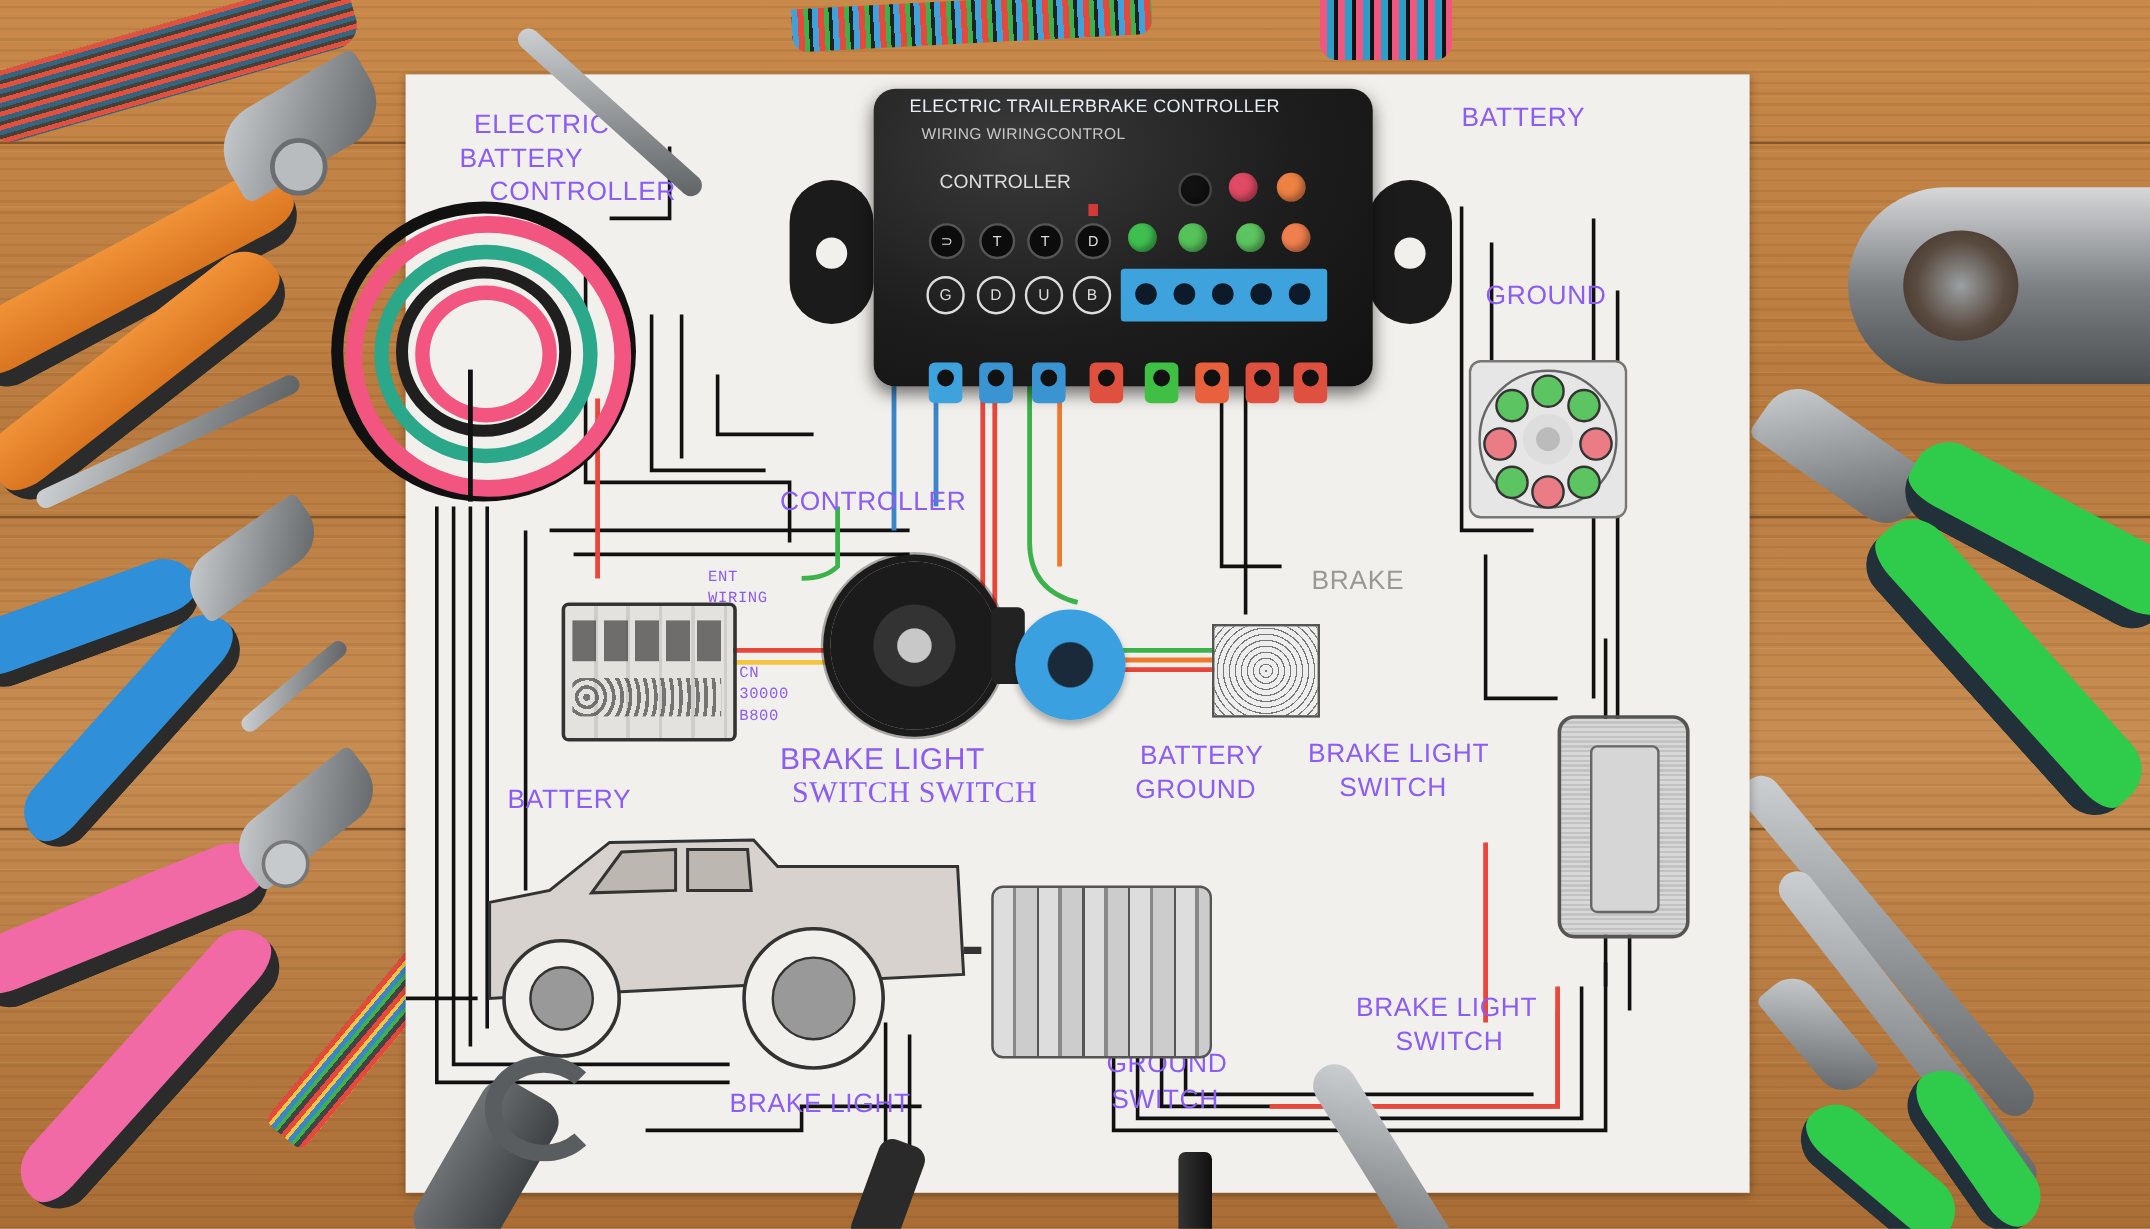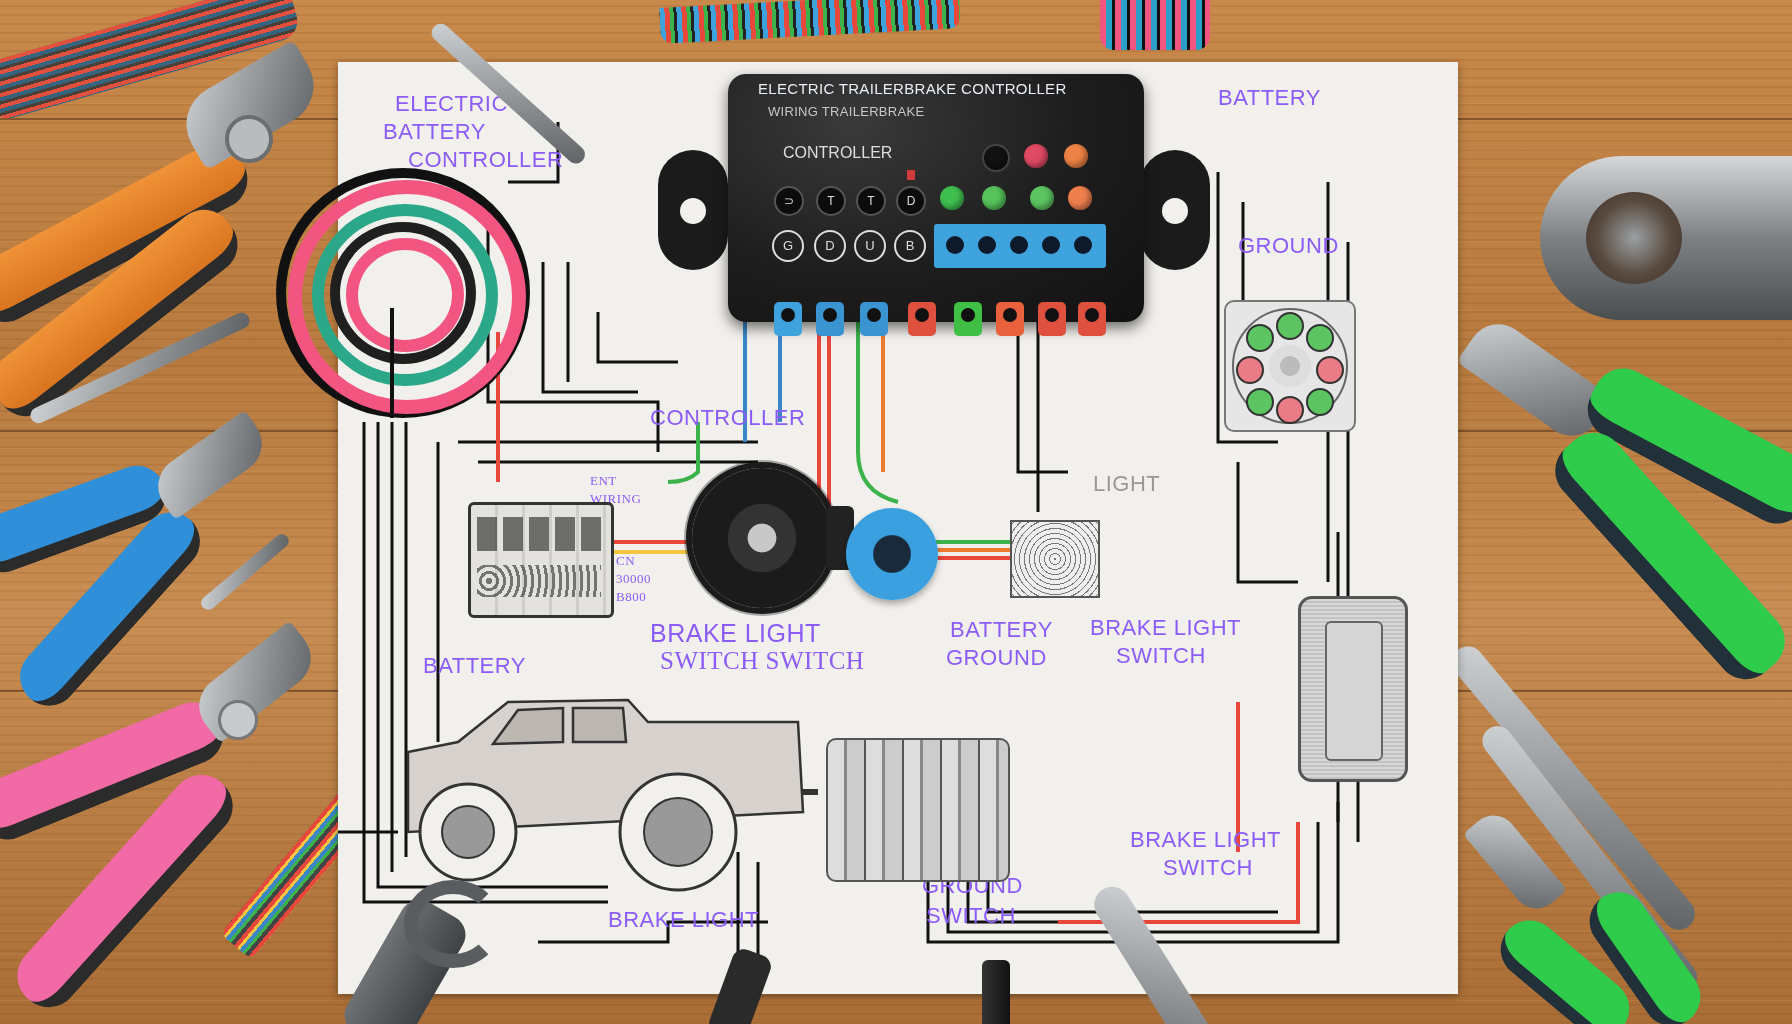--- a/index.html
+++ b/index.html
@@ -11,21 +11,21 @@
       linear-gradient(180deg,#c8894a 0%,#b87a3e 35%,#c88d52 60%,#a96d35 100%);}
   .plank-line{position:absolute;left:0;width:1792px;height:2px;background:rgba(60,30,8,0.45);}
   .abs{position:absolute;}
   
   #paper{position:absolute;left:338px;top:62px;width:1120px;height:932px;background:#f2f0ec;
     box-shadow:0 2px 8px rgba(0,0,0,0.35);}
   .label{position:absolute;color:#8b5cf6;font-weight:700;letter-spacing:0.5px;line-height:1.05;white-space:nowrap;}
   .label.big{font-size:25px;}
   .label.med{font-size:22px;}
   .label.faded{color:#9a9894;}
-  .label.small{font-size:13px;font-weight:400;font-family:Liberation Serif, serif;}
+  .label.small{font-size:13px;font-weight:400;font-family:Liberation Mono, monospace;}
   
   #controller{position:absolute;left:728px;top:74px;width:416px;height:248px;border-radius:18px;
     background:radial-gradient(ellipse at 30% 20%,#3a3a3a 0%,#1d1d1d 55%,#111 100%);
     box-shadow:0 6px 14px rgba(0,0,0,0.55);}
   .ear{position:absolute;top:150px;width:70px;height:120px;background:#1b1b1b;border-radius:40px;}
   .ear .hole{position:absolute;top:48px;left:22px;width:26px;height:26px;border-radius:50%;background:#f2f0ec;}
   .ctrl-title{position:absolute;left:30px;top:6px;font-size:15px;font-weight:400;color:#e8eef6;letter-spacing:0.3px;}
   .ctrl-sub{position:absolute;left:40px;top:30px;font-size:13px;color:#c7c7c7;letter-spacing:0.3px;}
   .ctrl-label{position:absolute;left:55px;top:70px;font-size:16px;color:#ddd;}
   .knob{position:absolute;width:26px;height:26px;border-radius:50%;background:#0c0c0c;border:2px solid #555;color:#ddd;font-size:12px;text-align:center;line-height:26px;}
@@ -168,21 +168,21 @@
   </svg>
 
   <div class="label med" style="left:57px;top:30px;font-weight:400;">ELECTRIC</div>
   <div class="label med" style="left:45px;top:58px;font-weight:400;">BATTERY</div>
   <div class="label med" style="left:70px;top:86px;font-weight:400;">CONTROLLER</div>
 
   <div class="label med" style="left:880px;top:24px;font-weight:400;">BATTERY</div>
   <div class="label med" style="left:900px;top:172px;font-weight:400;">GROUND</div>
 
   <div class="label med" style="left:312px;top:344px;font-weight:400;">CONTROLLER</div>
-  <div class="label med faded" style="left:755px;top:410px;font-weight:400;">LIGHT</div>
+  <div class="label med faded" style="left:755px;top:410px;font-weight:400;">BRAKE</div>
 
   <div class="label med" style="left:85px;top:592px;font-weight:400;">BATTERY</div>
 
   <div class="label big" style="left:312px;top:558px;font-weight:400;">BRAKE LIGHT</div>
   <div class="label big" style="left:322px;top:586px;font-weight:400;font-family:Liberation Serif, serif;">SWITCH SWITCH</div>
 
   <div class="label med" style="left:612px;top:556px;font-weight:400;">BATTERY</div>
   <div class="label med" style="left:608px;top:584px;font-weight:400;">GROUND</div>
 
   <div class="label med" style="left:752px;top:554px;font-weight:400;">BRAKE LIGHT</div>
@@ -261,21 +261,21 @@
 </div>
 
 <div class="ear" style="left:658px;top:150px;">
     <div class="hole"></div>
   </div>
 <div class="ear" style="left:1140px;top:150px;">
     <div class="hole"></div>
   </div>
 <div id="controller">
   <div class="ctrl-title">ELECTRIC TRAILERBRAKE CONTROLLER</div>
-  <div class="ctrl-sub">WIRING TRAILERBRAKE</div>
+  <div class="ctrl-sub">WIRING WIRINGCONTROL</div>
   <div class="ctrl-label">CONTROLLER</div>
 
   <div class="knob" style="left:46px;top:112px;">⊃</div>
   <div class="knob" style="left:88px;top:112px;">T</div>
   <div class="knob" style="left:128px;top:112px;">T</div>
   <div class="knob" style="left:168px;top:112px;">D</div>
   <div class="abs" style="left:179px;top:96px;width:8px;height:10px;background:#d23a3a;"></div>
 
   <div class="dial" style="left:44px;top:156px;">G</div>
   <div class="dial" style="left:86px;top:156px;">D</div>

